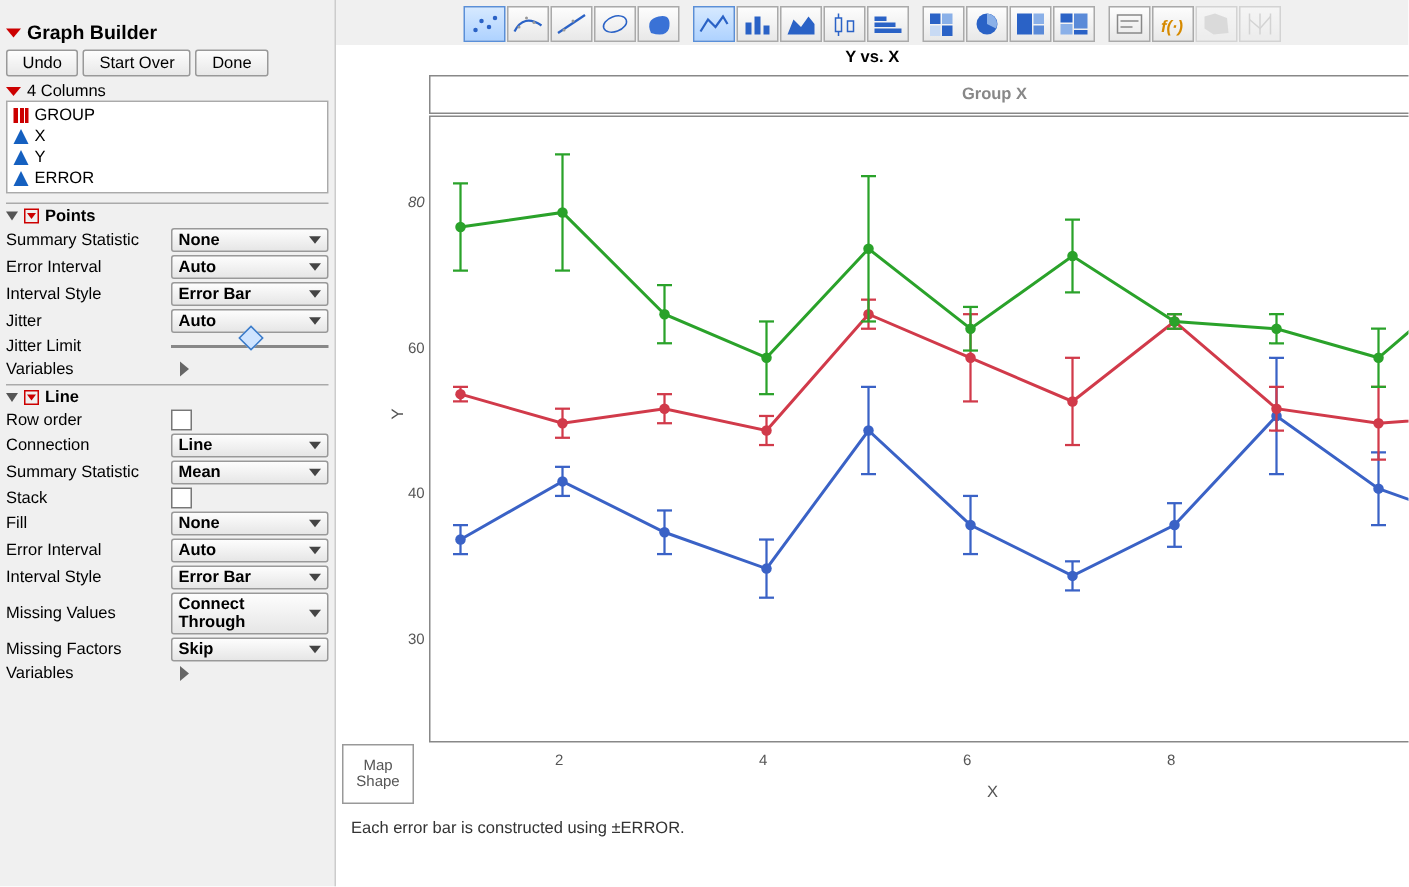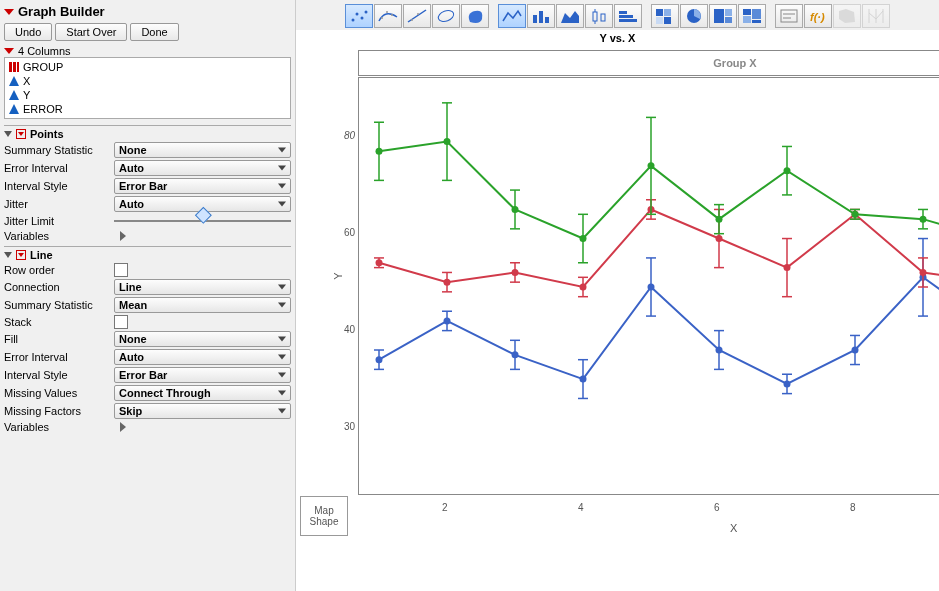--- a/index.html
+++ b/index.html
@@ -1,18 +1,18 @@
 <!DOCTYPE html>
 <html><head>
 <meta charset="utf-8">
 <style>
   * { box-sizing: border-box; margin: 0; padding: 0; font-family: "Segoe UI", Arial, sans-serif; font-size: 11px; }
   body { background: #fff; width: 939px; height: 591px; overflow: hidden; }
   .root { display: flex; width: 100%; height: 100%; }
-  .left-panel { width: 296px; background: #f0f0f0; border-right: 1px solid #ccc; padding: 4px 4px; }
+  .left-panel { width: 224px; background: #f0f0f0; border-right: 1px solid #ccc; padding: 14px 4px; }
   .right-panel { flex: 1; background: #fff; position: relative; }
 
   .title-bar { display: flex; align-items: center; gap: 4px; margin-bottom: 4px; }
   .disclosure { width: 0; height: 0; border-left: 5px solid transparent; border-right: 5px solid transparent; border-top: 6px solid #c00; display: inline-block; }
   .disclosure-right { border-top: 5px solid transparent; border-bottom: 5px solid transparent; border-left: 6px solid #666; border-right: none; }
   .title-text { font-weight: bold; color: #000; font-size: 13px; }
 
   .btn-row { display: flex; gap: 3px; margin-bottom: 4px; }
   .btn { background: linear-gradient(#fdfdfd,#e8e8e8); border: 1px solid #999; padding: 2px 10px; cursor: pointer; border-radius: 2px; }
 
@@ -470,16 +470,17 @@
           <div class="y-tick" style="top: 79.7692px; font-style: italic;">80</div>
         </div>
       <div id="x-ticks">
           <div class="x-tick" style="left: 146px;">2</div>
           <div class="x-tick" style="left: 282px;">4</div>
           <div class="x-tick" style="left: 418px;">6</div>
           <div class="x-tick" style="left: 554px;">8</div>
         </div>
 
       <div class="footnotes" style="position:absolute;left:4px;top:490px;">
+        <div>Each error bar is constructed using ±ERROR.</div>
       </div>
     </div>
   </div>
 </div>
 
 </body></html>

